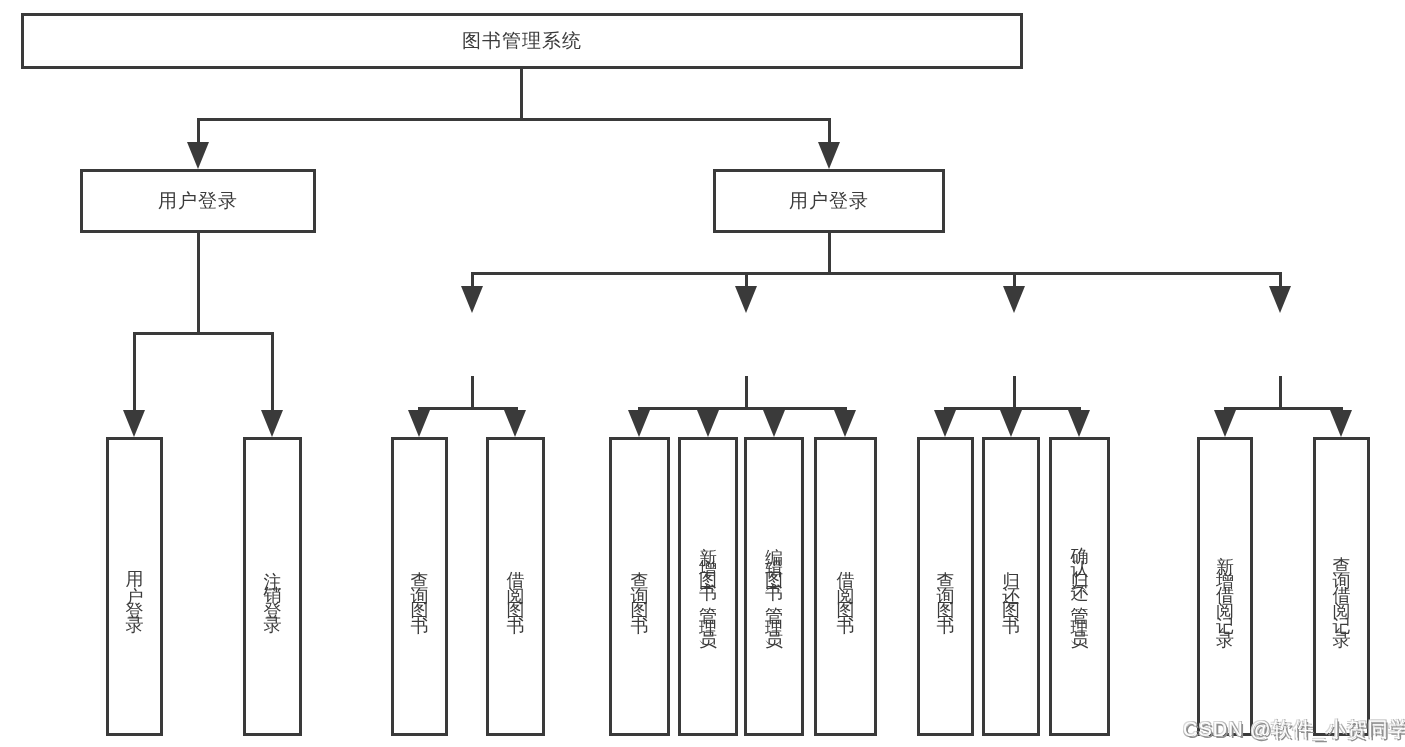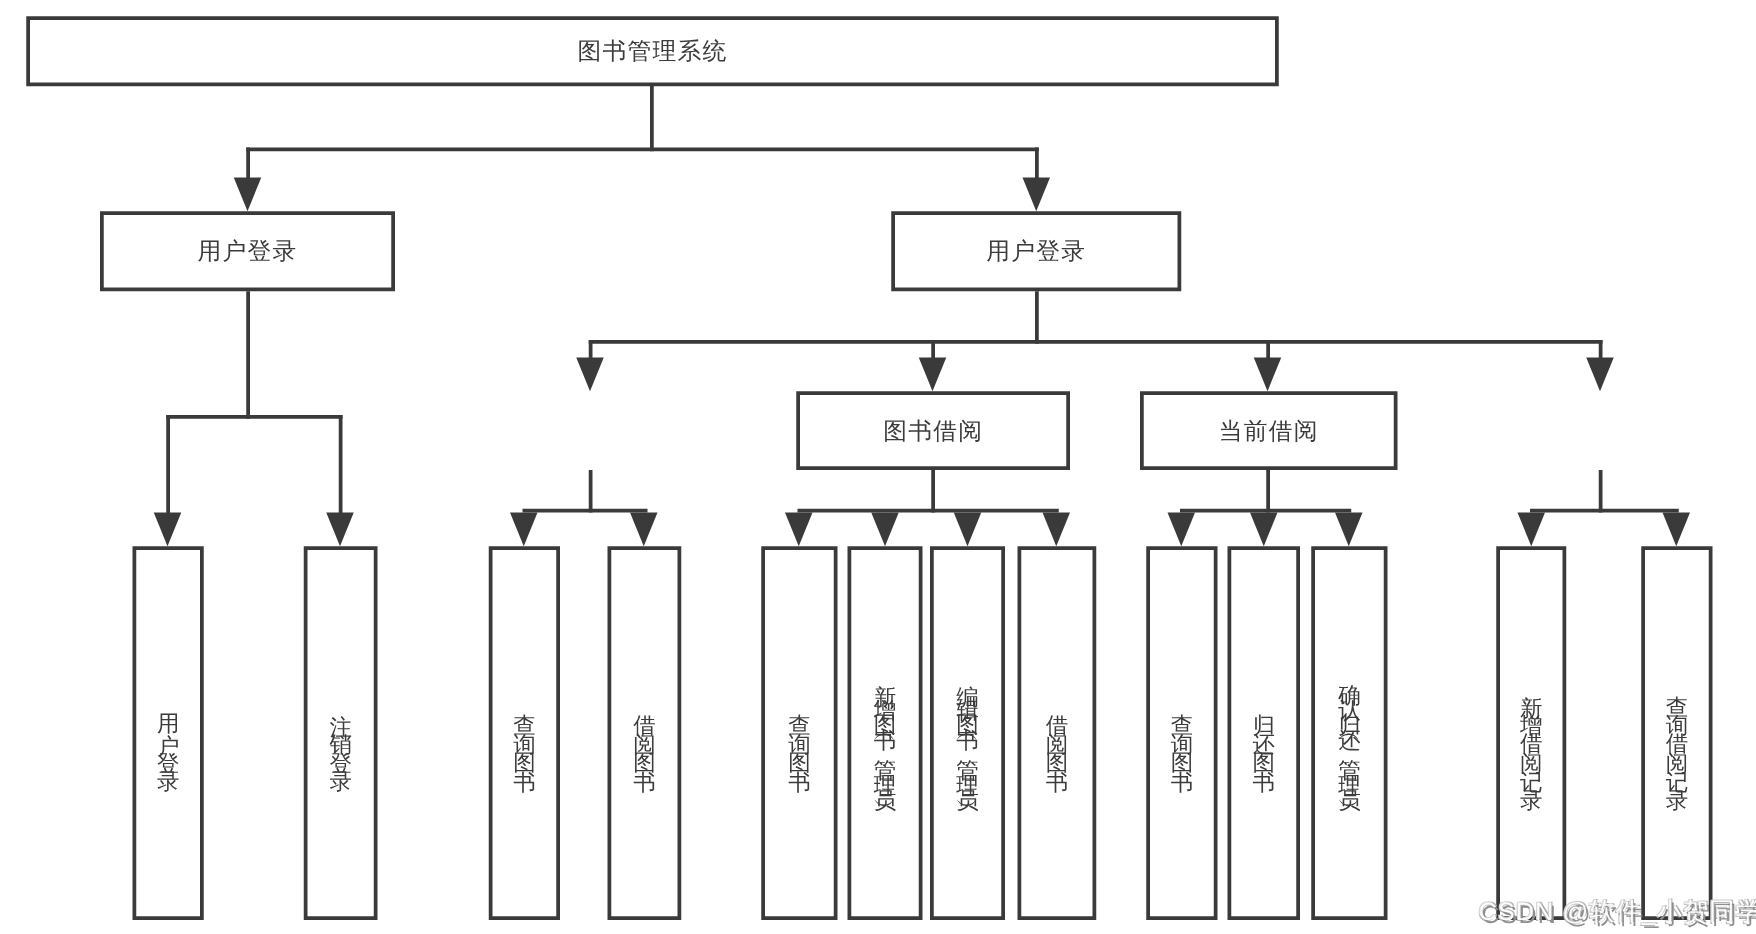--- a/index.html
+++ b/index.html
@@ -41,26 +41,20 @@
     <span>图书管理系统</span>
   </div>
 
   <div class="box hbox" style="left:80px;top:169px;width:236px;height:64px">
     <span>用户登录</span>
   </div>
   <div class="box hbox" style="left:713px;top:169px;width:232px;height:64px">
     <span>用户登录</span>
   </div>
 
-  <div class="box hbox" style="left:637px;top:313px;width:219px;height:63px">
-    <span>图书借阅</span>
-  </div>
-  <div class="box hbox" style="left:912px;top:313px;width:206px;height:63px">
-    <span>当前借阅</span>
-  </div>
 
   <div class="box vbox" style="left:106px;top:437px;width:57px;height:299px">
     <span class="ls4">用户登录</span>
   </div>
   <div class="box vbox" style="left:243px;top:437px;width:59px;height:299px">
     <span class="ls4">注销登录</span>
   </div>
 
   <div class="box vbox" style="left:391px;top:437px;width:57px;height:299px">
     <span class="ls4">查询图书</span>

